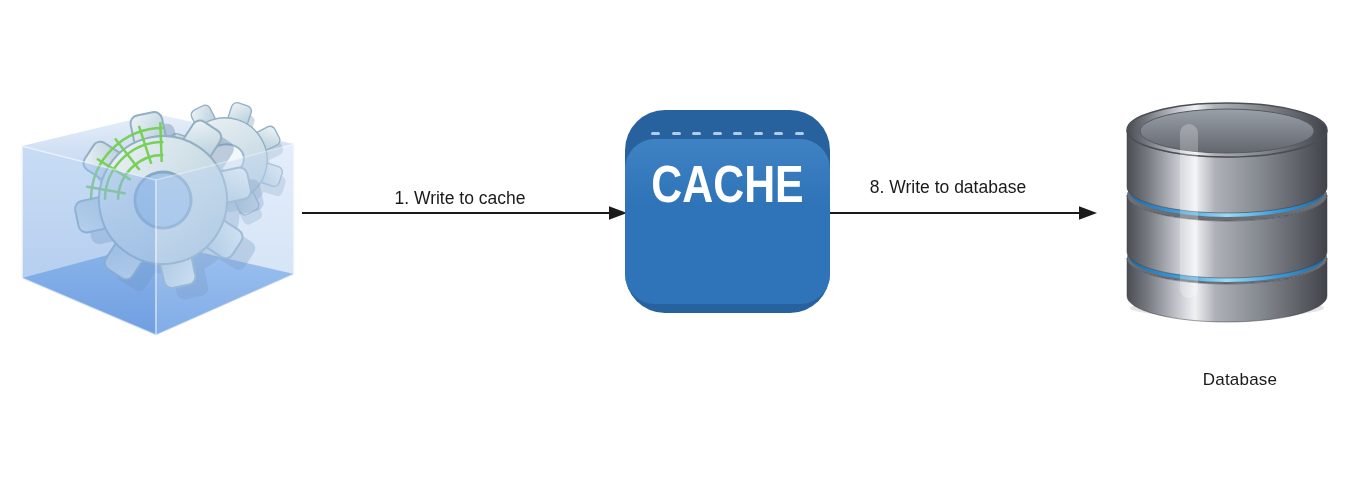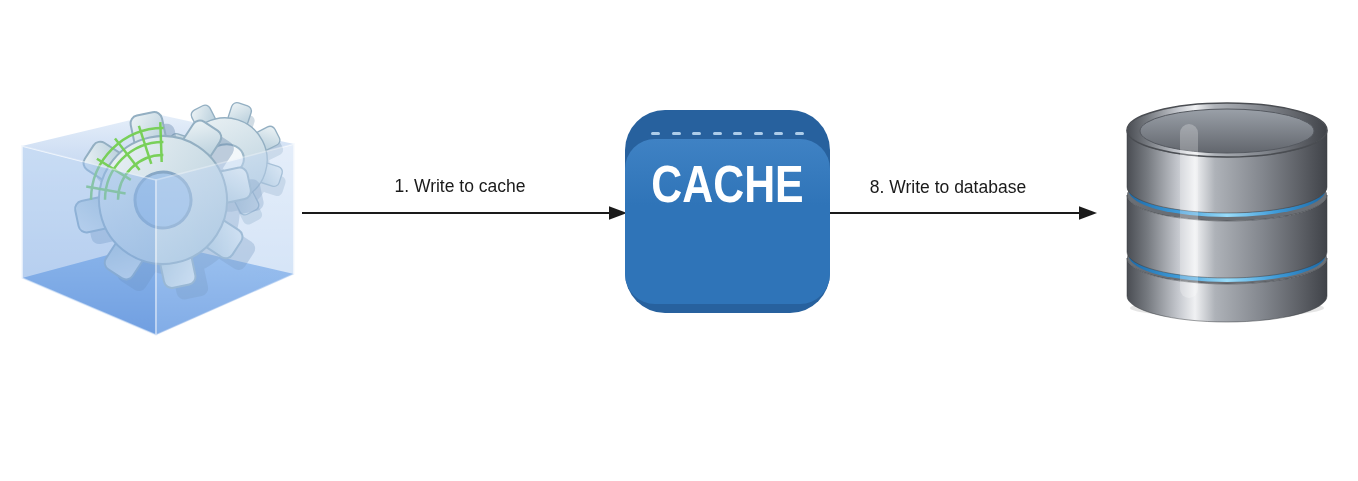--- a/index.html
+++ b/index.html
@@ -139,21 +139,21 @@
       <line x1="125.6" y1="82.1" x2="101" y2="50.5"></line>
       <line x1="137.3" y1="75.9" x2="124.9" y2="37.8"></line>
       <line x1="147.7" y1="74" x2="146.3" y2="34.1"></line>
     </g>
 
     <polygon points="8,58 142,92 142,247 8,190" fill="url(#gLeft)" opacity="0.55" stroke="#e8f1fb" stroke-width="1.5"></polygon>
     <polygon points="142,92 280,56 280,186 142,247" fill="url(#gRight)" opacity="0.45" stroke="#eef4fc" stroke-width="1.5"></polygon>
   </svg>
 
 
-  <div class="edge-label" style="left:340px;top:176px;width:240px;">1. Write to cache</div>
+  <div class="edge-label" style="left:340px;top:188px;width:240px;">1. Write to cache</div>
   <svg class="arrow-svg" style="left:300px;top:202px;" width="330" height="22" aria-hidden="true">
     <line class="arrow-line" x1="2" y1="11" x2="309" y2="11"></line>
     <polygon class="arrow-head" points="309,4.2 327,11 309,17.8"></polygon>
   </svg>
 
   <div class="cache-node">
     <div class="cache-face">
       <div class="cache-dashes">
         <span></span>
           <span></span>
@@ -221,14 +221,15 @@
     </g>
 
     <g>
       <ellipse cx="107" cy="40" rx="100" ry="27" fill="url(#metal)" stroke="#4a4d52" stroke-width="1.5"></ellipse>
       <ellipse cx="107" cy="41" rx="87" ry="22" fill="url(#lidTop)" stroke="#555960" stroke-width="1"></ellipse>
     </g>
 
     <rect x="60" y="34" width="18" height="174" rx="9" fill="#ffffff" opacity="0.25"></rect>
   </svg>
 
+  <div class="node-label" style="left:1140px;top:370px;width:200px;">Database</div>
 
 </div>
 
 </body></html>

